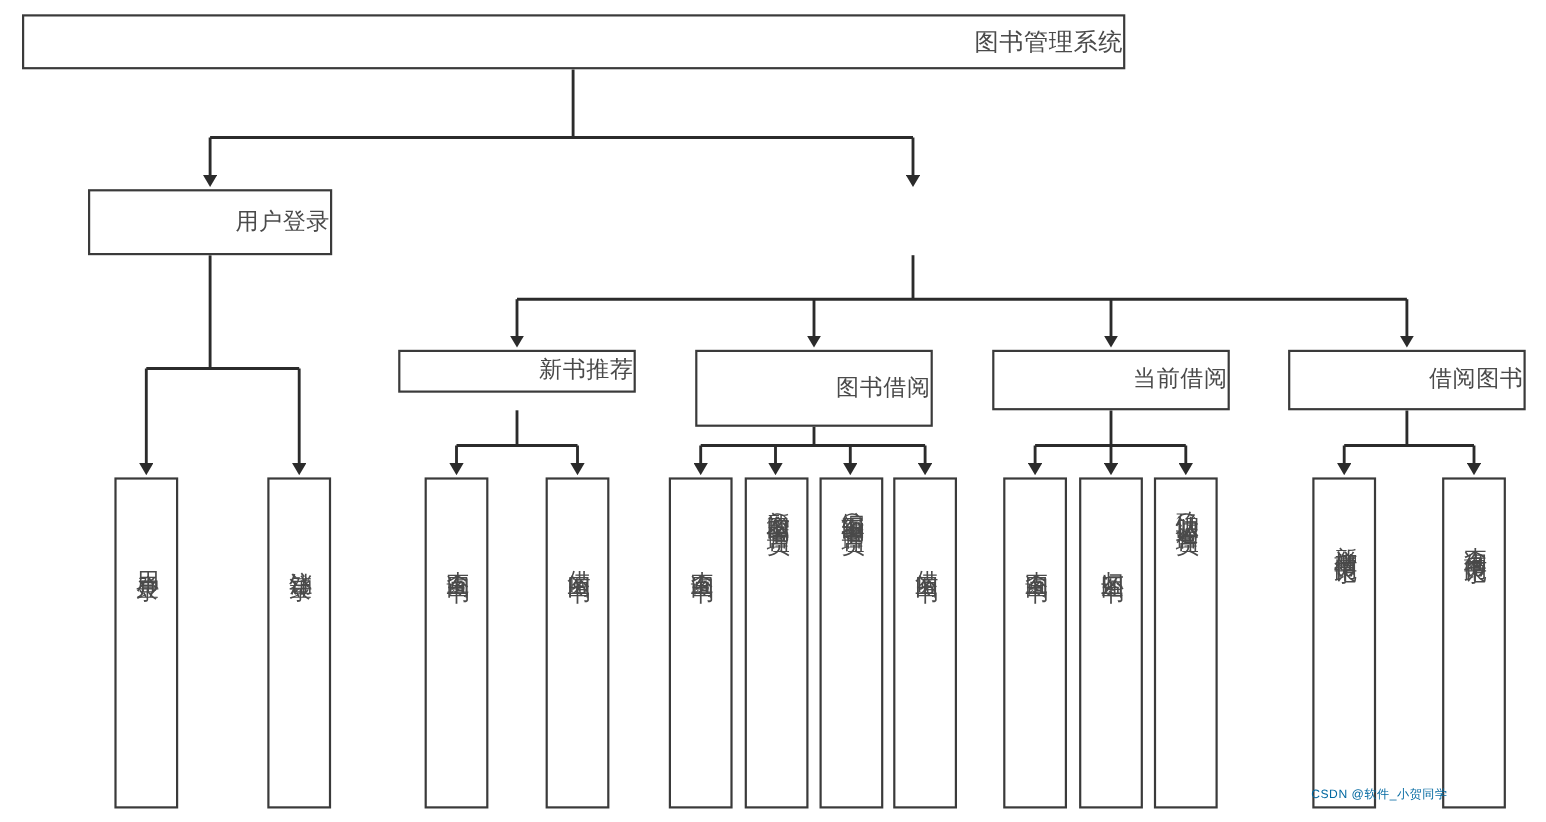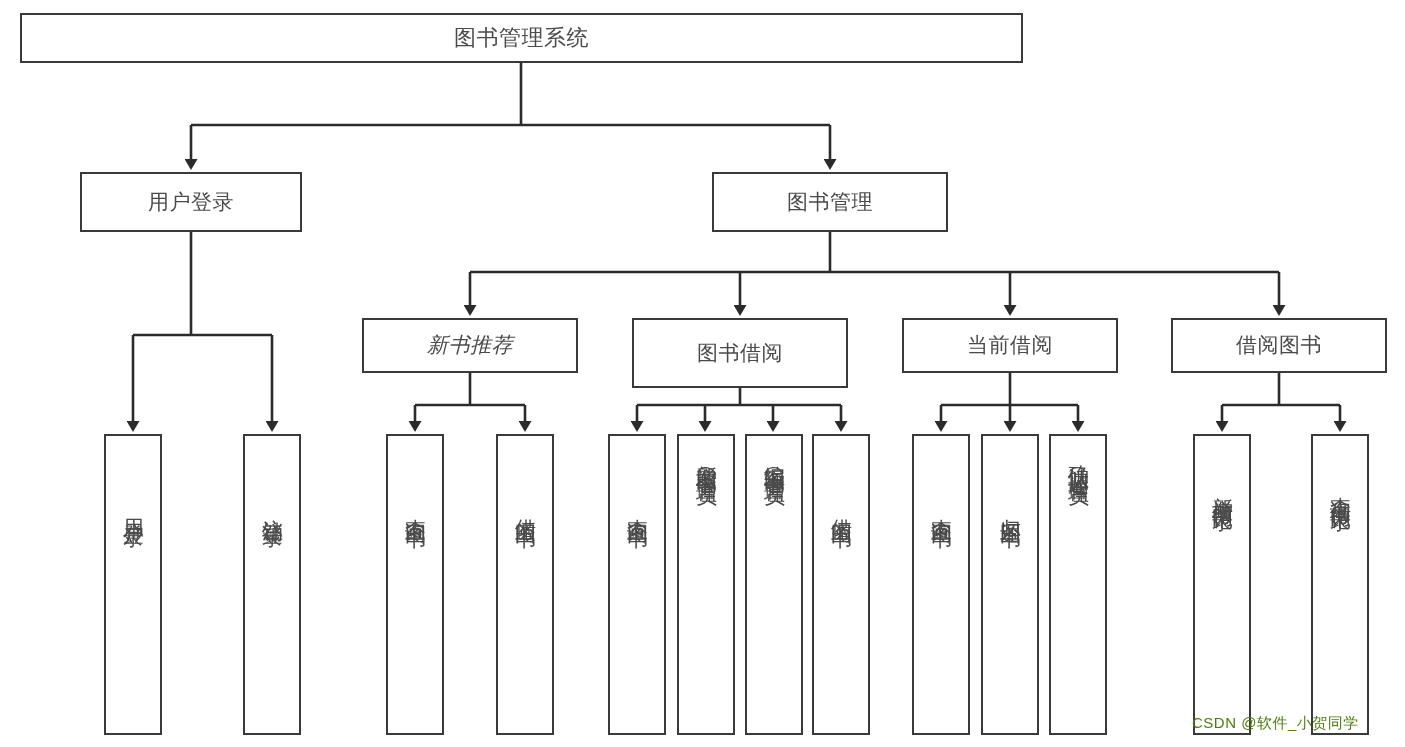--- a/index.html
+++ b/index.html
@@ -24,21 +24,21 @@
     width: 1405px;
     height: 747px;
   }
   .node {
     position: absolute;
     box-sizing: border-box;
     background: #ffffff;
     border: 2.5px solid #3a3a3a;
     display: flex;
     align-items: center;
-    justify-content: center;
+    justify-content: flex-end;
     color: #4a4a4a;
   }
   .node-label {
     color: #4a4a4a;
     line-height: 1.28;
     text-align: center;
     letter-spacing: 0.5px;
   }
   .node.horiz .node-label {
     font-size: 21px;
@@ -62,22 +62,22 @@
     margin-top: 36px;
   }
   .node.vert.top .node-label {
     margin-top: 4px;
   }
   .node.root .node-label {
     font-size: 22px;
   }
   .watermark {
     position: absolute;
-    font-size: 15px;
-    color: #4d7c0f;
+    font-size: 11px;
+    color: #0369a1;
     white-space: nowrap;
     letter-spacing: 0.5px;
     pointer-events: none;
   }
 </style>
 </head>
 <body>
 
 <div id="canvas">
 
@@ -131,25 +131,22 @@
     </g>
   </svg>
 
   <div class="node horiz root" style="left:20px;top:13px;width:1003px;height:50px;">
     <span class="node-label">图书管理系统</span>
   </div>
 
   <div class="node horiz" style="left:80px;top:172px;width:222px;height:60px;">
     <span class="node-label">用户登录</span>
   </div>
-  <div class="node horiz" style="left:712px;top:172px;width:236px;height:60px;">
-    <span class="node-label">图书管理</span>
-  </div>
-
-  <div class="node horiz" style="left:362px;top:318px;width:216px;height:55px;font-style:italic;">
+
+  <div class="node horiz" style="left:362px;top:318px;width:216px;height:39px;">
     <span class="node-label">新书推荐</span>
   </div>
   <div class="node horiz" style="left:632px;top:318px;width:216px;height:70px;">
     <span class="node-label">图书借阅</span>
   </div>
   <div class="node horiz" style="left:902px;top:318px;width:216px;height:55px;">
     <span class="node-label">当前借阅</span>
   </div>
   <div class="node horiz" style="left:1171px;top:318px;width:216px;height:55px;">
     <span class="node-label">借阅图书</span>

